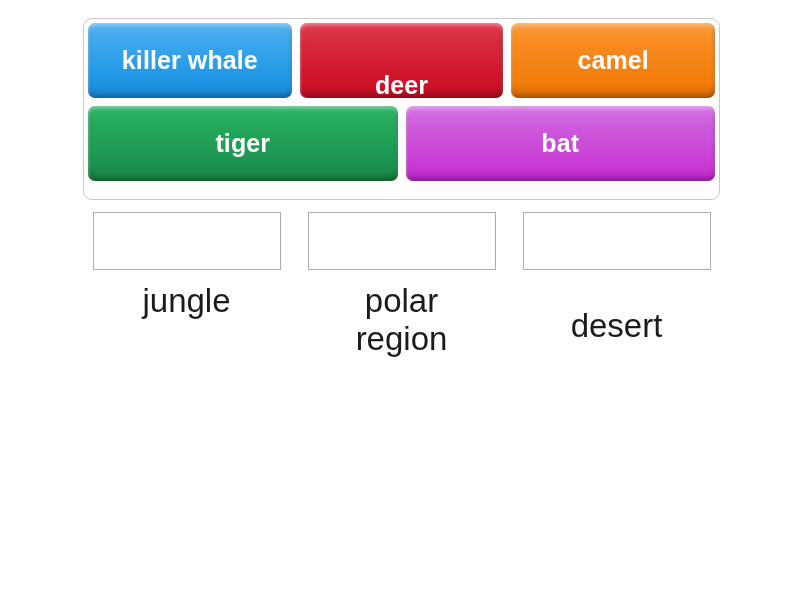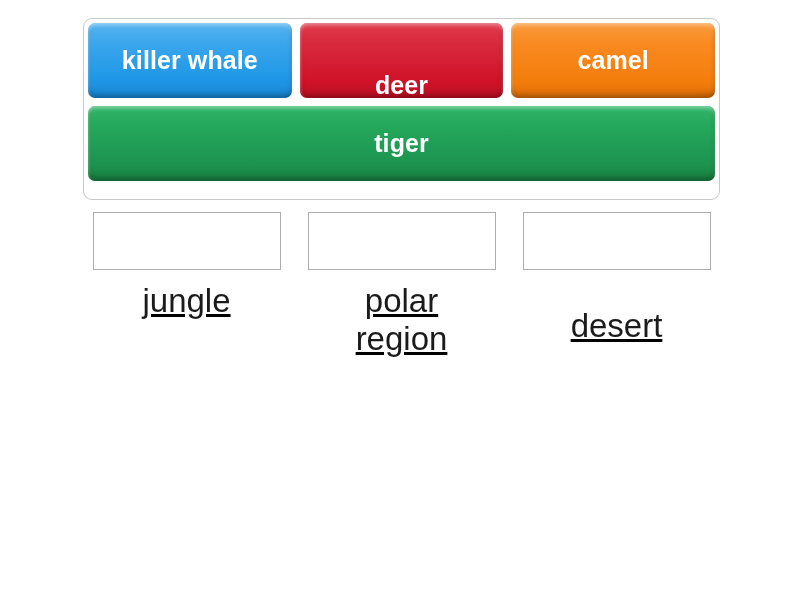--- a/index.html
+++ b/index.html
@@ -82,21 +82,20 @@
 
   
   #drop-area {
     position: absolute;
     left: 83px;
     top: 212px;
     width: 637px;
   }
   .zone-row {
     display: flex;
-    text-decoration: underline;
   }
   .zone-cell {
     width: 207px;
     margin-right: 8px;
     display: flex;
     flex-direction: column;
     align-items: center;
   }
   .zone-cell:last-child { margin-right: 0; gap: 25px; }
 
@@ -137,20 +136,23 @@
     </div>
     <div class="tile c-orange">
       <span class="tile-label">camel</span>
     </div>
   </div>
 
   <div class="tile-row">
     <div class="tile c-green">
       <span class="tile-label">tiger</span>
     </div>
+    <div class="tile c-magenta">
+      <span class="tile-label">bat</span>
+    </div>
   </div>
 
 </div>
 
 <div id="drop-area">
 
   <div class="zone-row" id="zone-row-1">
     <div class="zone-cell">
       <div class="dropzone"></div>
       <div class="zone-caption">jungle</div>

